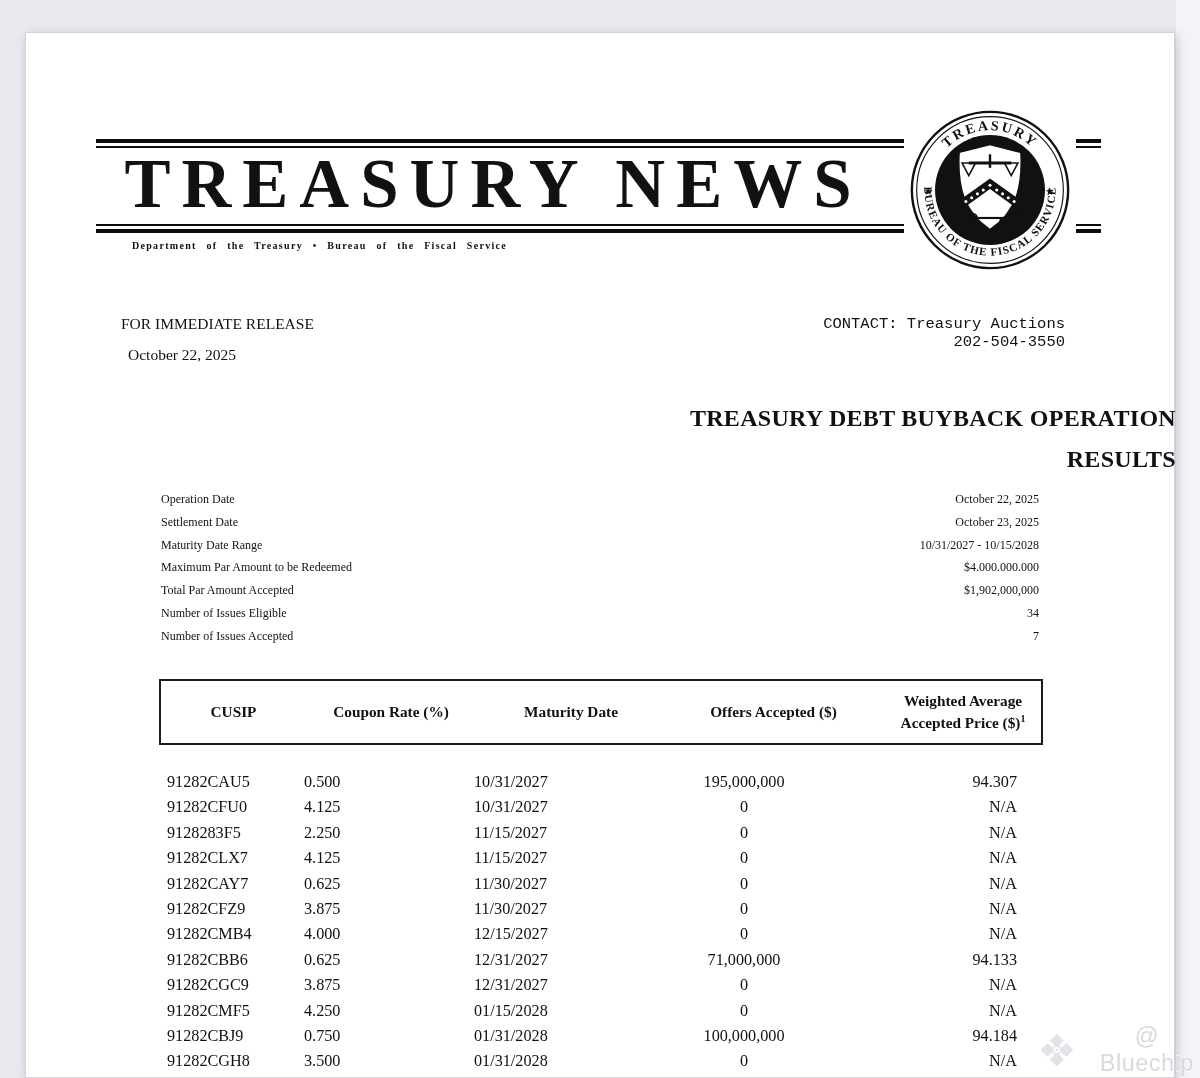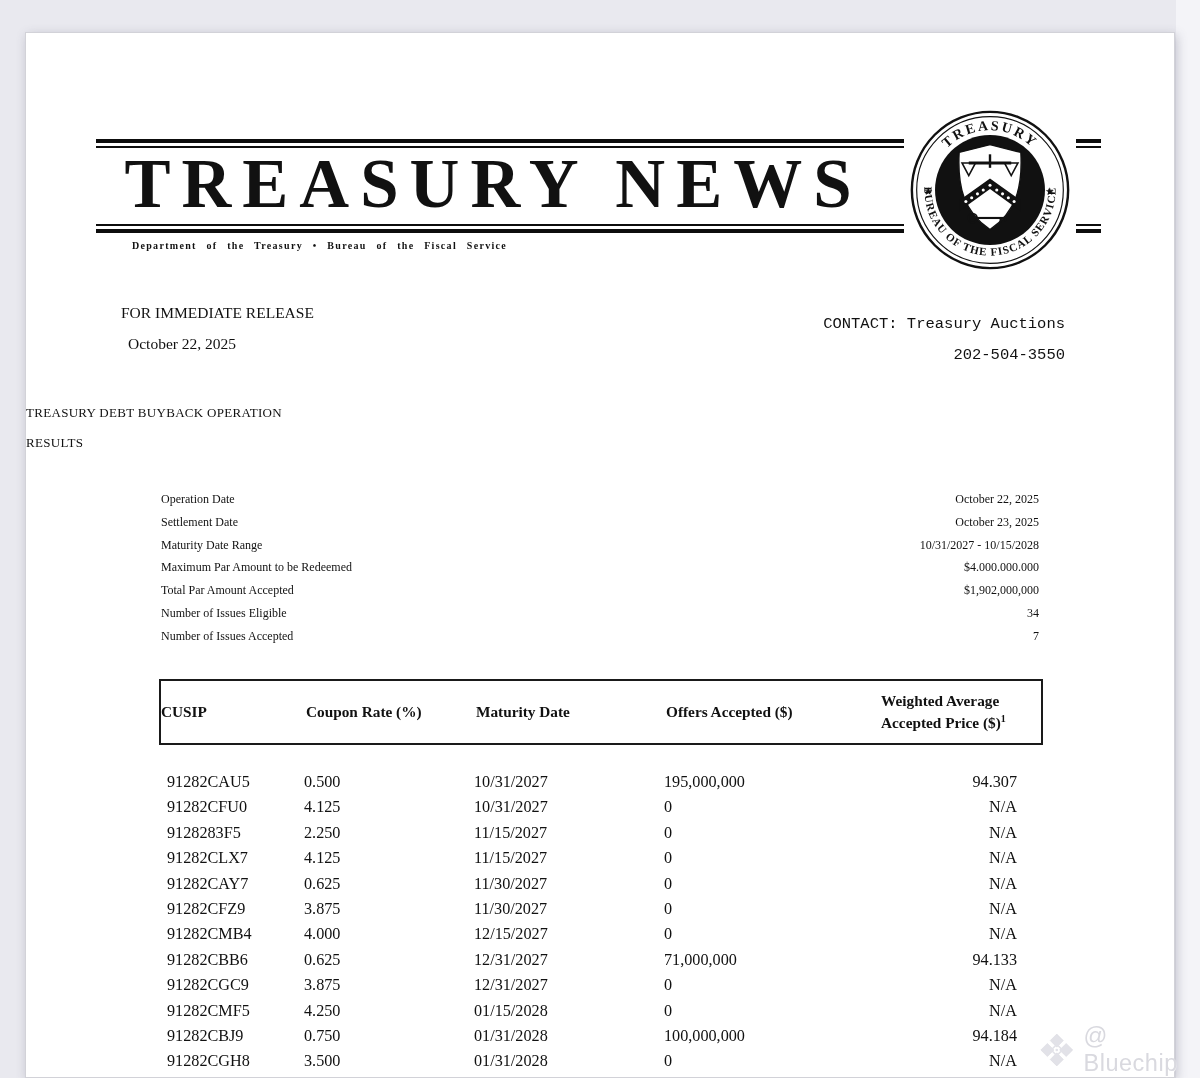--- a/index.html
+++ b/index.html
@@ -16,44 +16,44 @@
   .rule-bottom{top:191px;height:3px;border-top:2px solid #0d0d0d;border-bottom:4px solid #0d0d0d;}
 
   .masthead-title{position:absolute;left:70px;top:117px;width:795px;text-align:center;
         font-size:69px;line-height:69px;font-weight:bold;letter-spacing:11px;z-index:1;
         font-family:"Liberation Serif", serif;}
   .seal-box{position:absolute;left:878px;top:72px;width:172px;height:170px;background:#ffffff;
         z-index:2;display:flex;align-items:center;justify-content:center;}
   .masthead-subtitle{position:absolute;left:106px;top:207px;font-size:10px;font-weight:bold;
         letter-spacing:1.3px;word-spacing:6px;}
 
-  .release{position:absolute;left:95px;top:271px;font-size:15.5px;}
+  .release{position:absolute;left:95px;top:282px;font-size:15.5px;}
   .release .line2{margin-top:13px;padding-left:7px;}
   .contact{position:absolute;right:109px;top:282px;font-size:15.5px;text-align:right;font-family:Liberation Mono, monospace;}
-  .contact .line2{margin-top:13px;}
-
-  .doc-title{position:absolute;left:0;top:372px;width:1150px;text-align:left;
-        font-size:13px;font-weight:normal;letter-spacing:.3px;}
+  .contact .line2{}
+
+  .doc-title{position:absolute;left:0;top:372px;width:1150px;text-align:right;
+        font-size:24px;font-weight:bold;letter-spacing:.3px;}
   .doc-title .line2{margin-top:14px;}
 
   .summary{position:absolute;left:135px;top:455px;width:878px;font-size:12px;}
   .summary-row{display:flex;justify-content:space-between;line-height:22.8px;}
 
   .thead-box{position:absolute;left:133px;top:646px;width:884px;height:66px;box-sizing:border-box;
         border:2px solid #1a1a1a;display:grid;grid-template-columns:145px 170px 190px 215px 164px;
-        align-items:center;font-weight:bold;font-size:15.3px;line-height:1.45;text-align:left;}
+        align-items:center;font-weight:bold;font-size:15.3px;line-height:1.45;text-align:center;}
   .tbody{position:absolute;left:133px;top:737px;width:884px;font-size:16.2px;}
   .trow{display:grid;grid-template-columns:145px 170px 190px 215px 164px;height:25.4px;line-height:25.4px;}
   .c-cusip{text-align:left;padding-left:8px;}
   .c-coupon,.c-maturity{text-align:left;}
-  .c-offers{text-align:left;padding-right:55px;}
+  .c-offers{text-align:center;padding-right:55px;}
   .c-price{text-align:right;padding-right:26px;}
 
-  .watermark{position:absolute;left:1012px;top:990px;display:flex;align-items:center;gap:8px;
-        z-index:3;}
+  .watermark{position:absolute;left:1012px;top:990px;display:flex;align-items:center;gap:20px;
+        z-index:3;text-align:center;}
   .watermark-text{font-family:"Liberation Sans", sans-serif;font-size:23.5px;color:#d9d9df;
         letter-spacing:.5px;text-shadow:0 1px 1px #ffffff;}
   sup{font-size:10px;}
 </style>
 </head>
 <body>
 
 <div class="canvas">
   <div class="right-strip"></div>
 

